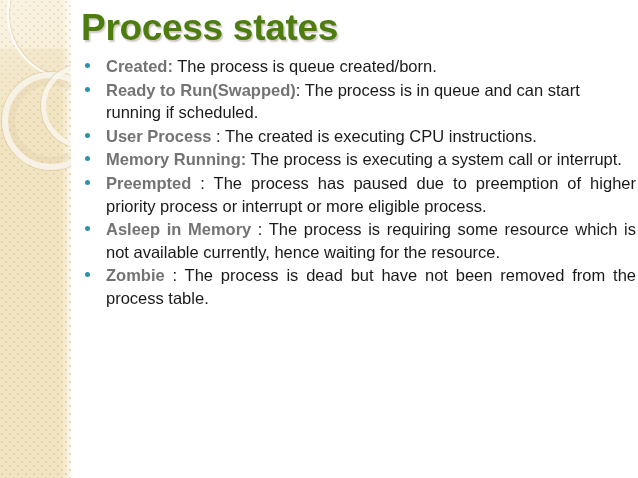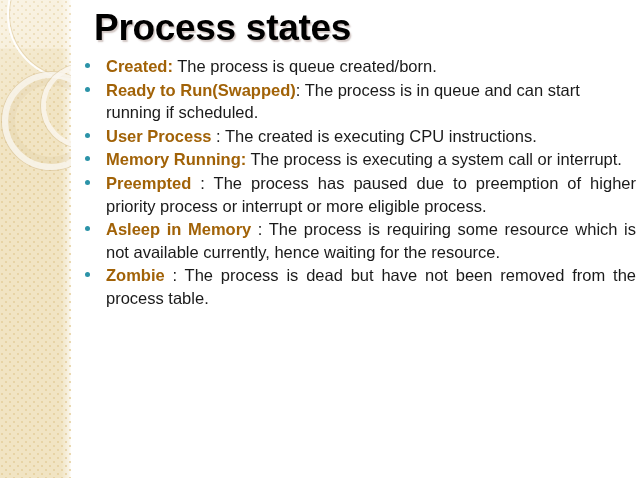--- a/index.html
+++ b/index.html
@@ -92,28 +92,27 @@
     border-radius: 50%;
     border: 5px solid rgba(250,246,237,0.85);
     box-shadow: 0 0 0 1px rgba(211,188,143,0.45);
   }
 
   
   .title {
     position: absolute;
     left: 81px;
     top: 6px;
-    color: #000000;
+    color: #4d7c0f;
     font-size: 37px;
     font-weight: bold;
     letter-spacing: -0.3px;
     line-height: 44px;
     white-space: nowrap;
     text-shadow: 1.5px 1.5px 1.5px rgba(120,90,80,0.35);
-    margin-left: 13px;
   }
 
   
   .bullets {
     position: absolute;
     left: 80px;
     top: 55px;
     width: 556px;
   }
   .bullet-row {
@@ -131,21 +130,21 @@
     position: absolute;
     left: 5px;
     top: 8px;
     width: 5px;
     height: 5px;
     border-radius: 50%;
     background: #2b93a8;
   }
   .lead {
     font-weight: bold;
-    color: #a16207;
+    color: #737373;
   }
   .rest { font-weight: normal; }
 </style>
 </head>
 <body>
 
 <div class="slide">
 
   <div class="side-band">
     <div class="side-texture"></div>

